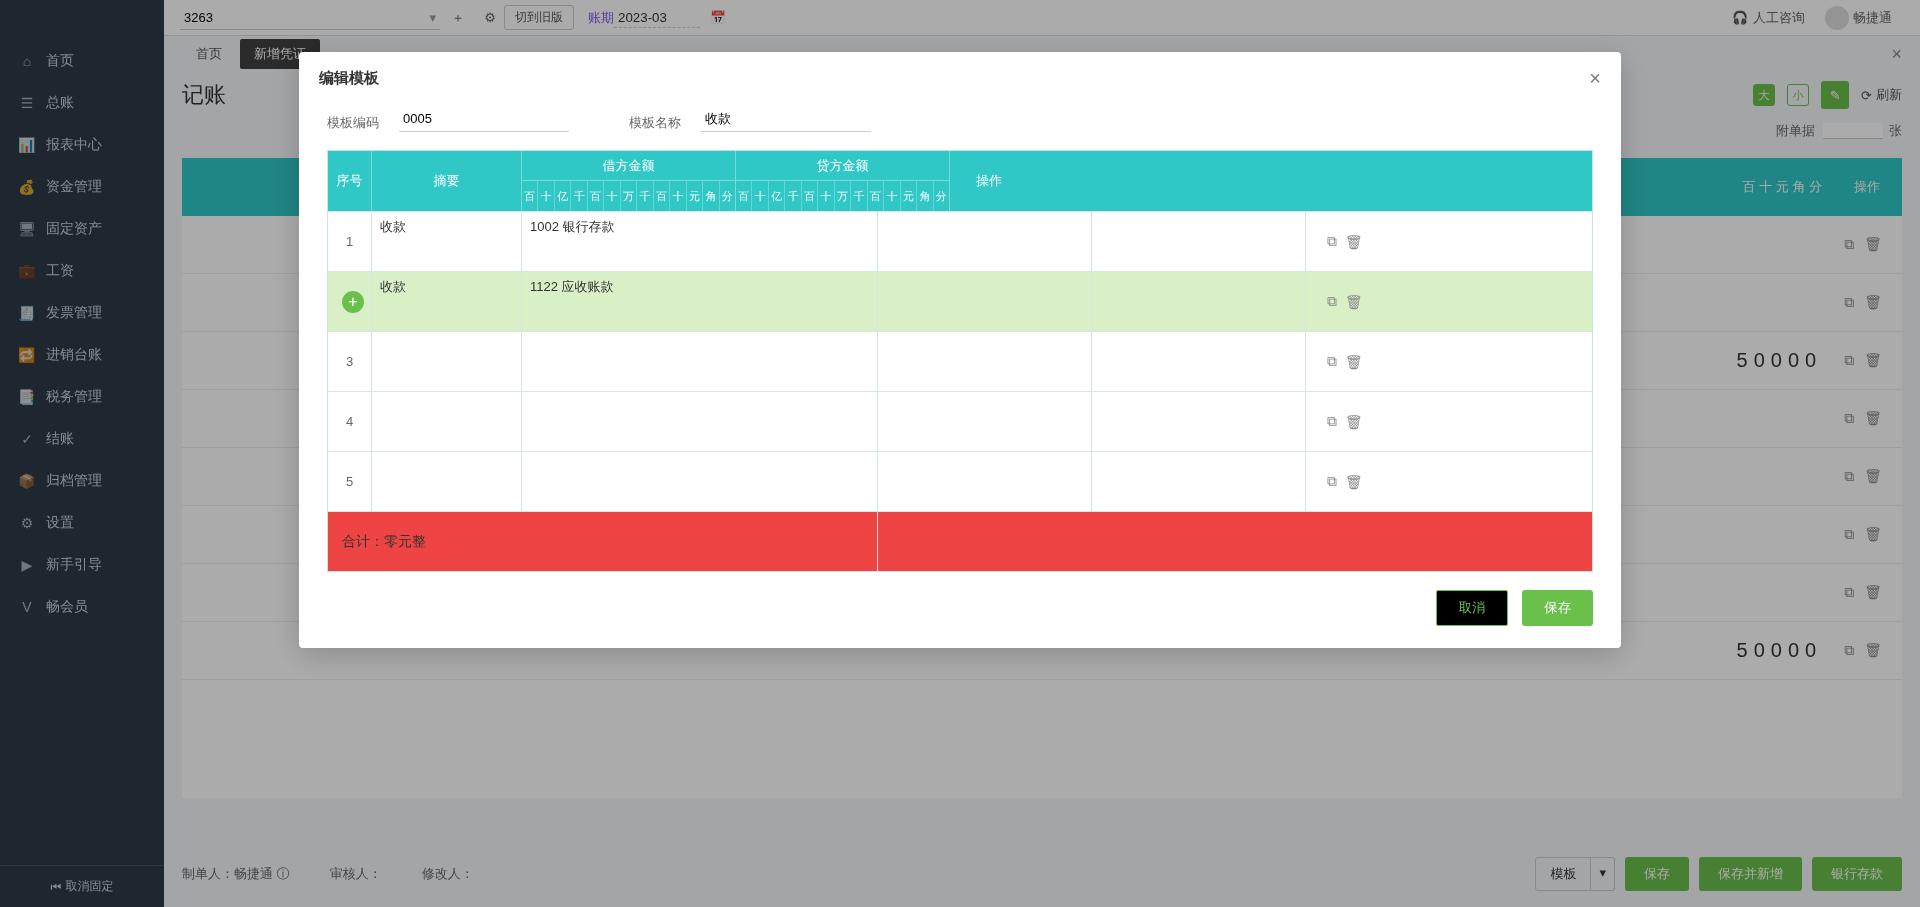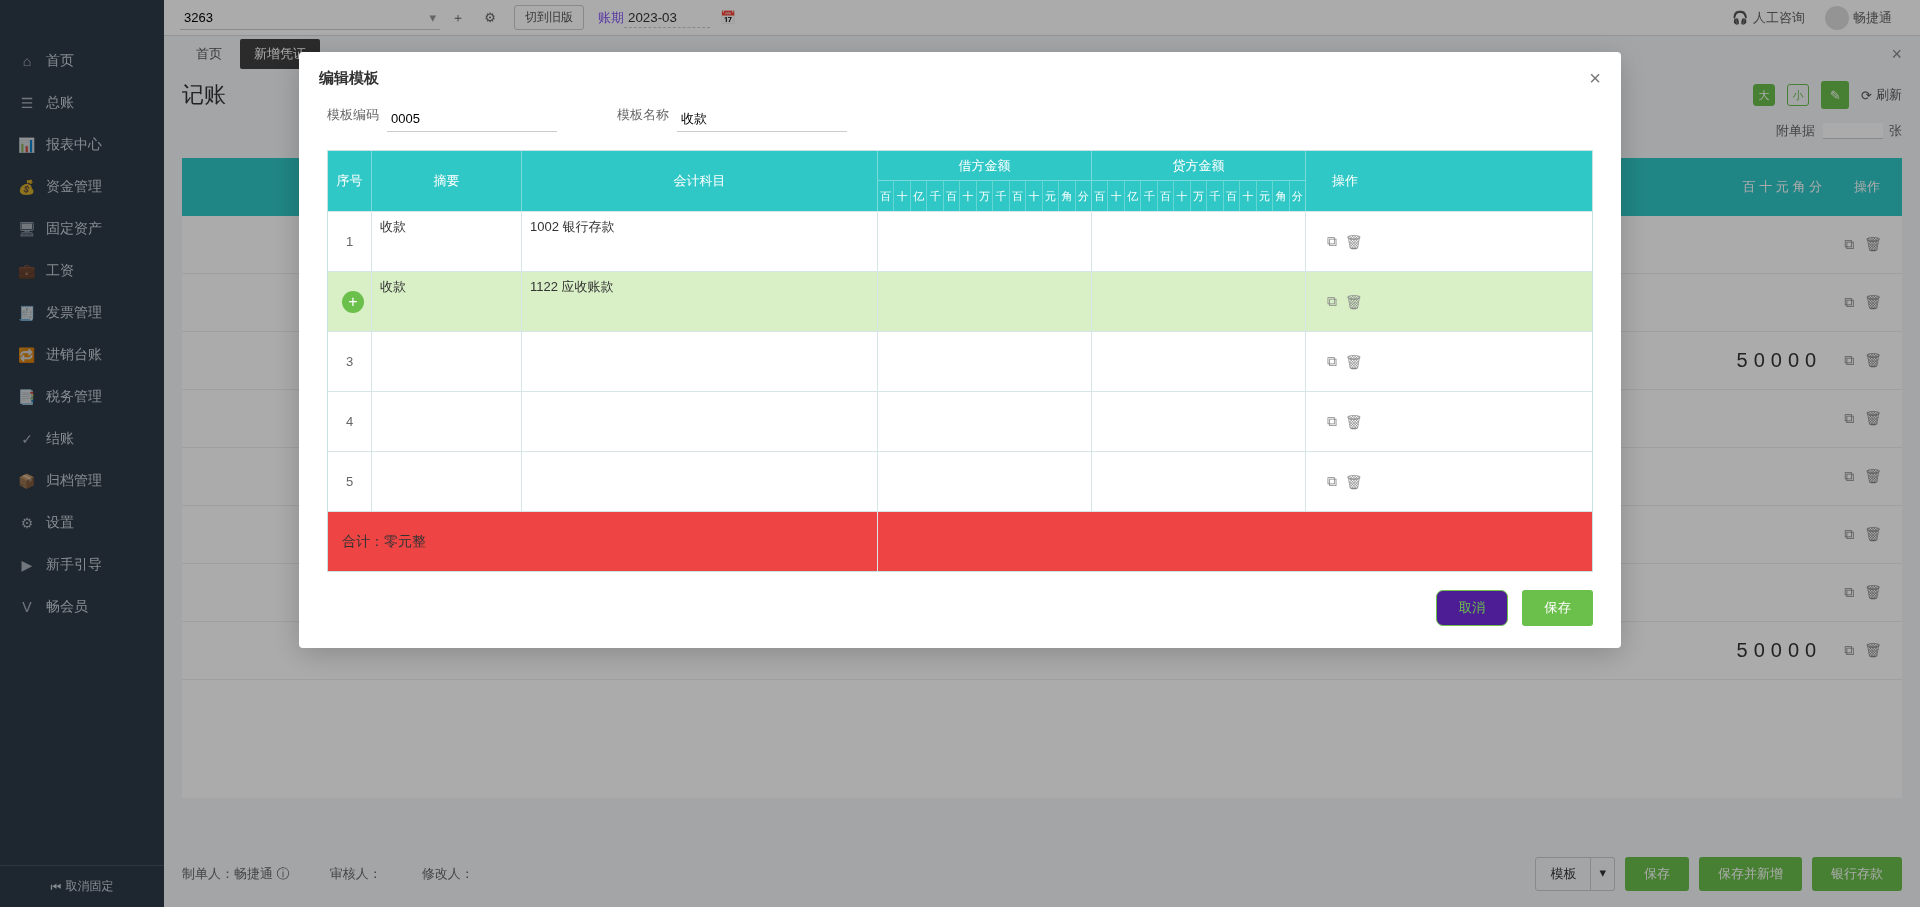--- a/index.html
+++ b/index.html
@@ -6,21 +6,21 @@
 body { font-family: "Microsoft YaHei", "PingFang SC", -apple-system, sans-serif; font-size: 13px; background: #f5f7fa; color: #333; overflow: hidden; position: relative; width: 1920px; height: 907px; }
 
 
 .topbar { height: 36px; background: #fff; display: flex; align-items: center; padding: 0 8px; border-bottom: 1px solid #ddd; }
 .topbar .logo-area { width: 164px; display:flex; align-items:center; gap:6px; padding-left:10px;}
 .topbar .badge { font-size:10px; color:#fff; background:#555; padding:1px 4px; border-radius:2px;}
 .topbar-select { position: relative; width: 260px; margin-left: 8px; }
 .topbar-select input { width:100%; border:none; border-bottom:1px solid #ccc; padding:4px 20px 4px 4px; outline:none; font-size:13px;}
 .topbar-select .caret { position:absolute; right:4px; top:4px; color:#999;}
 .top-icon { width:28px;height:28px; display:flex;align-items:center;justify-content:center; color:#666; cursor:pointer; margin-left:4px;}
-.top-outline-btn { border:1px solid #ccc; border-radius:3px; padding:3px 10px; font-size:12px; margin-left:10px; cursor:pointer; background:#fff; color:#555;}
+.top-outline-btn { border:1px solid #ccc; border-radius:3px; padding:3px 10px; font-size:12px; cursor:pointer; background:#fff; color:#555;}
 .top-label { margin-left:14px; color:#8b5cf6; font-size:13px;}
 .top-date { border:none; border-bottom:1px dashed #ccc; padding:2px 4px; color:#333; width:86px;}
 .topbar .spacer { flex:1;}
 .right-item { display:flex; align-items:center; gap:4px; color:#666; margin-right:20px;}
 .avatar { width:24px;height:24px;border-radius:50%;background:#ddd;}
 
 
 .sidebar { position: absolute; left:0; top:0; bottom:0; width:164px; background:#2e3a47; color:#c8d0d9; display:flex; flex-direction:column; padding-top:40px;}
 .side-item { display:flex; align-items:center; gap:10px; padding:12px 18px; font-size:14px; cursor:pointer;}
 .side-icon { width:18px; text-align:center; font-size:14px; opacity:0.8;}
@@ -57,21 +57,21 @@
 .btn-split .caret { border:1px solid #ccc; border-left:none; padding:7px 8px; border-radius:0 3px 3px 0;}
 
 
 .overlay { position:fixed; inset:0; background:rgba(0,0,0,0.33); display:flex; align-items:flex-start; justify-content:center; padding-top:52px; z-index:1000;}
 .modal { width:1322px; background:#fff; border-radius:4px; box-shadow:0 6px 30px rgba(0,0,0,0.2);}
 .modal-head { display:flex; align-items:center; padding:16px 20px 14px;}
 .modal-head h3 { font-size:15px; font-weight:bold; color:#333;}
 .modal-head .close { margin-left:auto; font-size:20px; color:#777; cursor:pointer; line-height:1;}
 .modal-body { padding: 4px 28px 0;}
 .form-row { display:flex; gap:60px; margin-bottom:18px; align-items:center;}
-.form-item { display:flex; align-items:flex-start; gap:8px;}
+.form-item { display:flex; align-items:flex-end; gap:20px;}
 .form-item label { color:#666; font-size:13px;}
 .form-item input { border:none; border-bottom:1px solid #ccc; padding:5px 4px; font-size:13px; width:170px; outline:none;}
 
 
 .mt-wrap { border:1px solid #c7e3e3;}
 .mt-head-top { display:flex; background:#30c8c6; color:#fff; }
 .mt-h { display:flex; align-items:center; justify-content:center; font-size:13px; border-right:1px solid rgba(255,255,255,0.35);}
 .mt-h.seq { width:44px; height:60px;}
 .mt-h.sum { width:150px; height:60px;}
 .mt-h.subj { width:356px; height:60px;}
@@ -93,21 +93,21 @@
 .add-badge { position:absolute; left:14px; top:50%; transform:translateY(-50%); width:22px;height:22px;border-radius:50%;background:#6bbf4b;color:#fff;display:flex;align-items:center;justify-content:center;font-size:16px;cursor:pointer;}
 .digit-c { flex:1; border-right:1px solid #eef3f3;}
 .digit-c.red { border-right:1px solid #f3b0b0;}
 .digit-c.blue { border-right:1px solid #b7c9f0;}
 .digit-c:last-child { border-right:none;}
 
 .mt-row.total { background:#ef4444; align-items:center;}
 .mt-row.total .ttxt { padding:0 14px; font-size:14px; color:#333; height:60px; display:flex; align-items:center; width:550px; border-right:1px solid #d6e6e6;}
 
 .modal-footer { display:flex; justify-content:flex-end; gap:14px; padding:18px 28px 22px;}
-.btn-cancel { border:1px solid #6bbf4b; color:#6bbf4b; background:#4c1d95; padding:8px 22px; border-radius:7px; cursor:pointer;}
+.btn-cancel { border:1px solid #6bbf4b; color:#6bbf4b; background:#000000; padding:8px 22px; border-radius:2px; cursor:pointer;}
 .btn-save { background:#6bbf4b; color:#fff; border:none; padding:8px 22px; border-radius:3px; cursor:pointer;}
 
 .icon-btn { cursor:pointer; font-size:14px;}
 </style>
 </head>
 <body>
 
 <div class="topbar">
   <div class="logo-area">
     <span class="badge">专业版</span>
@@ -315,21 +315,20 @@
         <div class="form-item">
           <label>模板名称</label>
           <input value="收款" style="">
         </div>
       </div>
 
       <div class="mt-wrap">
         <div class="mt-head-top">
           <div class="mt-h seq">序号</div>
           <div class="mt-h sum">摘要</div>
-          <div class="mt-h subj">会计科目</div>
           <div class="mt-h-col">
             <div class="top">借方金额</div>
             <div class="bot" id="debit-digits">
                 <div class="digit-h">百</div>
                 <div class="digit-h">十</div>
                 <div class="digit-h">亿</div>
                 <div class="digit-h">千</div>
                 <div class="digit-h">百</div>
                 <div class="digit-h">十</div>
                 <div class="digit-h">万</div>

